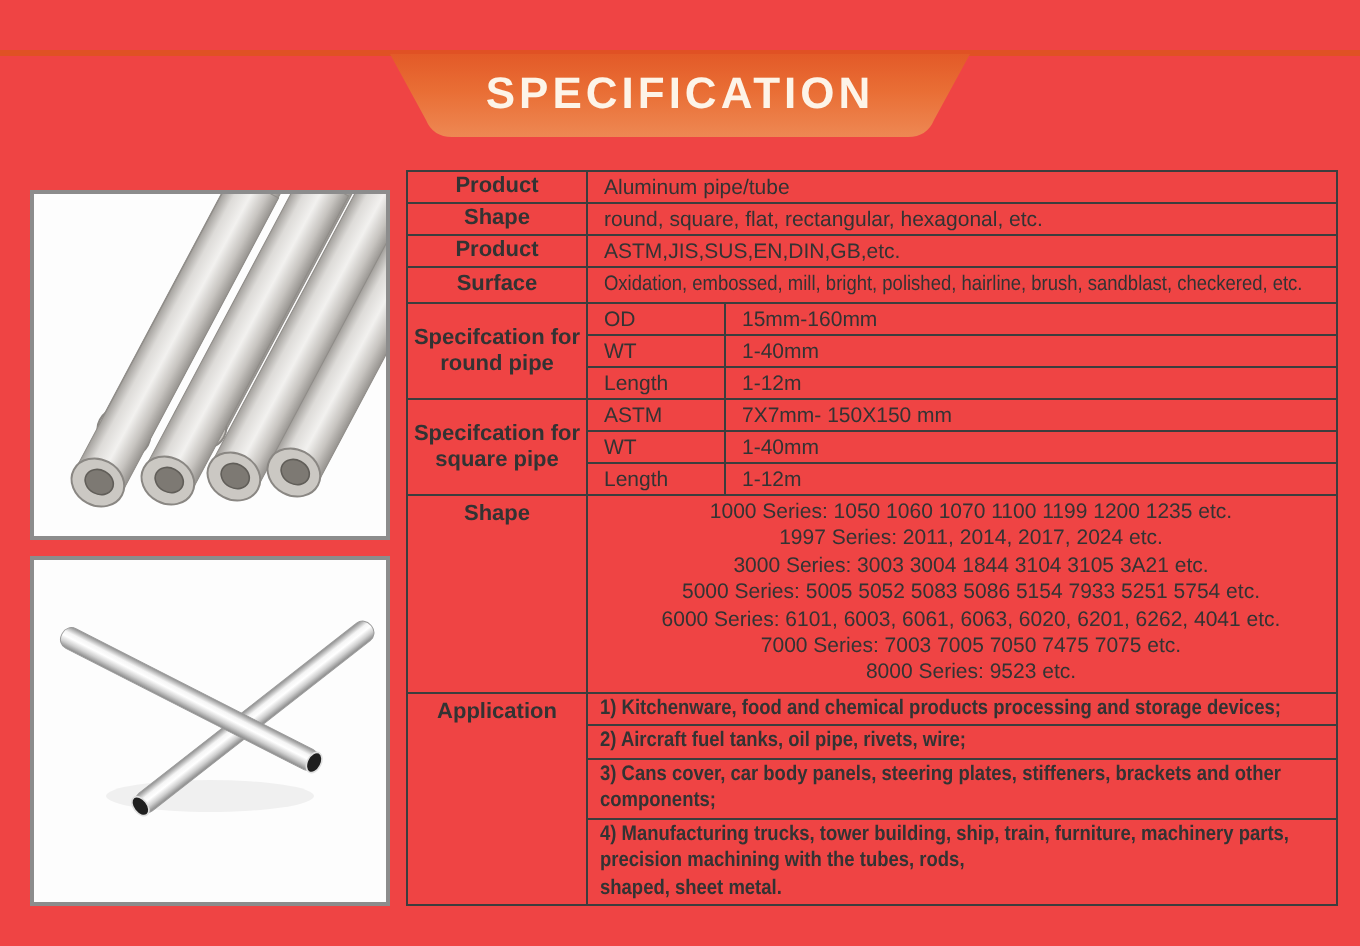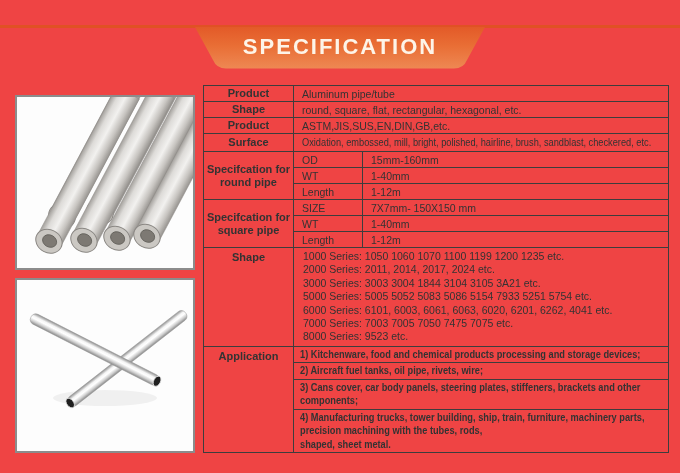--- a/index.html
+++ b/index.html
@@ -35,21 +35,21 @@
   .spec-table col.c2{width:69px;}
   .spec-table col.c3{width:306px;}
   tr.rA{height:16px;}
   tr.rS{height:18px;}
   td.lbl{font-weight:bold;text-align:center;font-size:11px;padding:0 2px;line-height:13px;}
   td.lbl.top{vertical-align:top;padding-top:3px;}
   td.val{text-align:left;white-space:nowrap;}
   .cond{width:113.6%;transform:scaleX(0.88);transform-origin:0 0;white-space:normal;line-height:13.5px;}
   td.one .cond{white-space:nowrap;line-height:15px;}
   td.grade{vertical-align:top;padding:2px 0 2px 9px;}
-  td.grade div{line-height:13.4px;white-space:nowrap;}
+  td.grade div{line-height:13.4px;white-space:nowrap;text-align:center;}
   td.app{vertical-align:top;padding:1px 6px;font-weight:bold;}
 </style>
 </head>
 <body>
 
 <div class="page">
 
   <div class="top-line"></div>
 
   <div class="banner">
@@ -158,37 +158,37 @@
       <tr class="rA">
         <td class="val">Length</td>
         <td class="val">1-12m</td>
       </tr>
 
       <tr class="rA">
         <td class="lbl" rowspan="3">
           <div>Specifcation for</div>
           <div>square pipe</div>
         </td>
-        <td class="val">SIZE</td>
+        <td class="val">ASTM</td>
         <td class="val">7X7mm- 150X150 mm</td>
       </tr>
       <tr class="rA">
         <td class="val">WT</td>
         <td class="val">1-40mm</td>
       </tr>
       <tr class="rA">
         <td class="val">Length</td>
         <td class="val">1-12m</td>
       </tr>
 
       <tr>
         <td class="lbl top">Shape</td>
         <td class="grade" colspan="2">
           <div>1000 Series: 1050 1060 1070 1100 1199 1200 1235 etc.</div>
-          <div>2000 Series: 2011, 2014, 2017, 2024 etc.</div>
+          <div>1997 Series: 2011, 2014, 2017, 2024 etc.</div>
           <div>3000 Series: 3003 3004 1844 3104 3105 3A21 etc.</div>
           <div>5000 Series: 5005 5052 5083 5086 5154 7933 5251 5754 etc.</div>
           <div>6000 Series: 6101, 6003, 6061, 6063, 6020, 6201, 6262, 4041 etc.</div>
           <div>7000 Series: 7003 7005 7050 7475 7075 etc.</div>
           <div>8000 Series: 9523 etc.</div>
         </td>
       </tr>
 
       <tr>
         <td class="lbl top" rowspan="4">Application</td>

